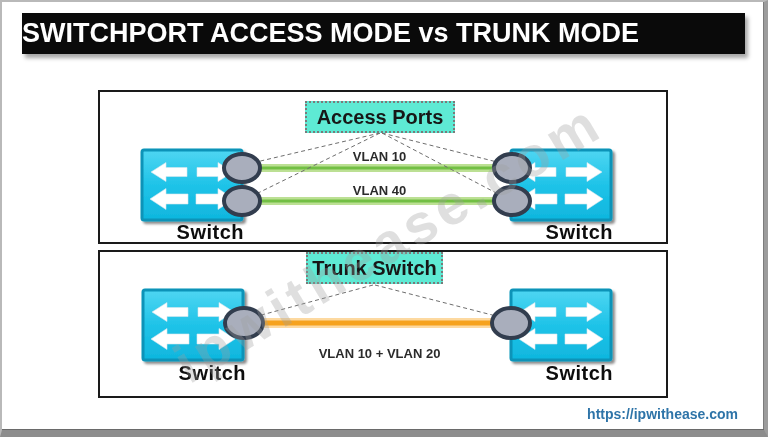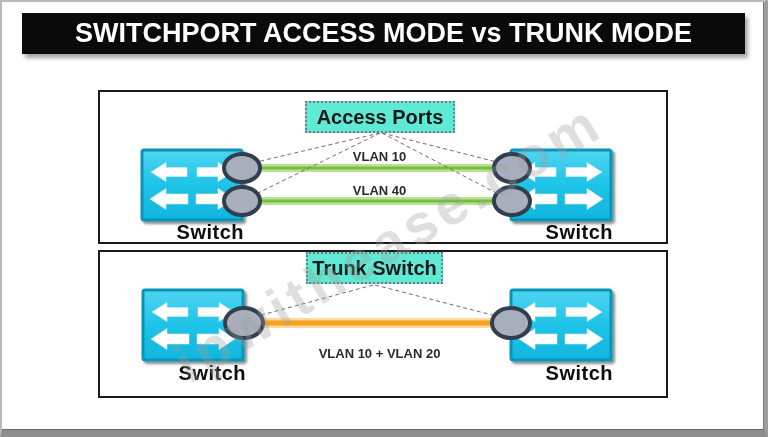--- a/index.html
+++ b/index.html
@@ -29,21 +29,21 @@
     border-left:2px solid #b9b9b9;
     border-right:4px solid #9c9c9c;
     border-bottom:7px solid #8d8d8d;
     box-shadow:inset 0 -1px 0 #6a6a6a, inset -1px 0 0 #7c7c7c;
     overflow:hidden;
   }
   .title-bar{
     position:absolute;left:20px;top:11px;width:723px;height:41px;
     background:var(--title-bg);
     box-shadow:3px 4px 4px rgba(0,0,0,0.35);
-    display:flex;align-items:center;justify-content:center;
+    display:flex;align-items:center;
     z-index:3;
   }
   .title-bar span{
     color:var(--title-fg);
     font-size:27px;font-weight:700;letter-spacing:0px;
     white-space:nowrap;
   }
   .panel{
     position:absolute;left:96px;width:570px;
     border:2px solid var(--panel-border);
@@ -170,14 +170,15 @@
   <div class="vlan-label vlan-20">VLAN 40</div>
   <div class="vlan-label vlan-trunk">VLAN 10 + VLAN 20</div>
 
   <div class="switch-label sw-access-left">Switch</div>
   <div class="switch-label sw-access-right">Switch</div>
   <div class="switch-label sw-trunk-left">Switch</div>
   <div class="switch-label sw-trunk-right">Switch</div>
 
   <div class="watermark">ipwithease.com</div>
 
+  <div class="footer-url">https://ipwithease.com</div>
 
 </div>
 
 </body></html>

